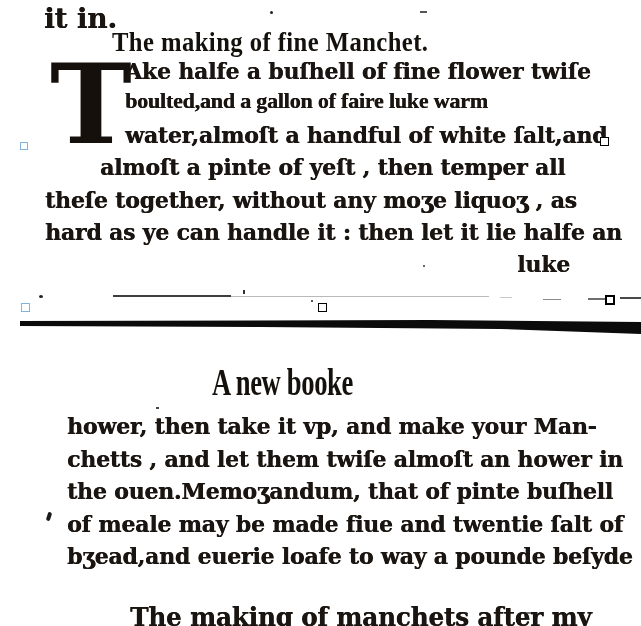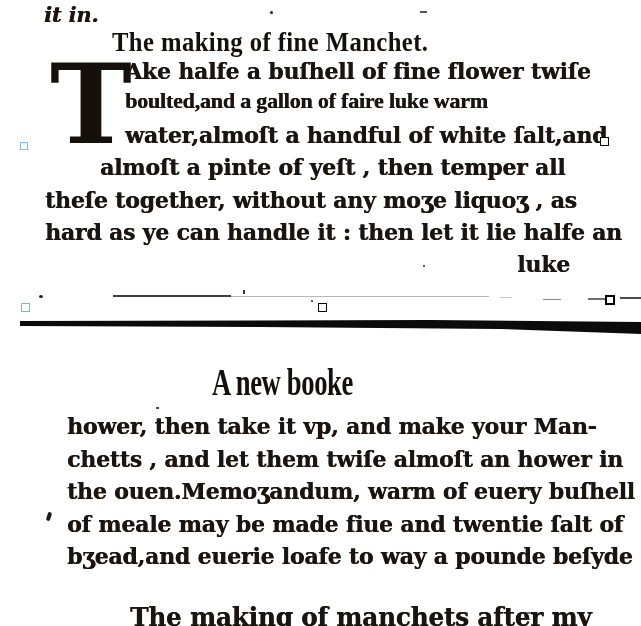--- a/index.html
+++ b/index.html
@@ -7,21 +7,21 @@
     position:relative; width:641px; height:626px;
     background:#ffffff; overflow:hidden;
     font-family:"DejaVu Serif", serif;
   }
   
   .bl {
     position:absolute; font-family:"DejaVu Serif", serif; font-weight:bold;
     font-size:22px; color:#1a1510; white-space:nowrap; letter-spacing:-0.2px;
     text-shadow:0.4px 0 0 #1a1510;
   }
-  .frag { left:44px; top:2px; font-size:21px;font-style:italic; }
+  .frag { left:44px; top:2px; font-size:28px; }
   .h-roman {
     position:absolute; font-family:"Liberation Serif", serif; font-weight:bold;
     color:#14100c; white-space:nowrap; transform-origin:left top;
   }
   .h1 { left:112px; top:26px; font-size:28px; transform:scaleX(0.88); letter-spacing:0.5px; }
   .h2 { left:212px; top:360px; font-size:38px; transform:scaleX(0.70); letter-spacing:-0.5px; }
   .dropcap {
     position:absolute; left:50px; top:55px; font-size:110px; line-height:0.9;
     font-family:"DejaVu Serif", serif; font-weight:bold; color:#15100b;
   }
@@ -114,21 +114,21 @@
   <div class="handle hblack h-r2-right"></div>
 
   <svg class="rule" width="641" height="22">
     <polygon points="20,4 430,3 641,5 641,17 500,12 260,10 20,9" fill="#0b0b0b"></polygon>
   </svg>
 
   <span class="h-roman h2">A new booke</span>
 
   <span class="bl p2l0">hower, then  take it vp,  and  make your Man-</span>
   <span class="bl p2l1">chetts , and let them twiſe  almoſt an hower in</span>
-  <span class="bl p2l2">the   ouen.Memoʒandum, warm of euery buſhell</span>
+  <span class="bl p2l2">the   ouen.Memoʒandum, that of pinte buſhell</span>
   <span class="bl p2l3">of meale may be made fiue  and twentie  ſalt of</span>
   <span class="bl p2l4">bʒead,and  euerie loafe to way  a pounde beſyde</span>
 
   <span class="bl cutline">The making of manchets after my</span>
 
   <span class="caption">The making of fine Manchet</span>
 
 </div>
 
 </body></html>

